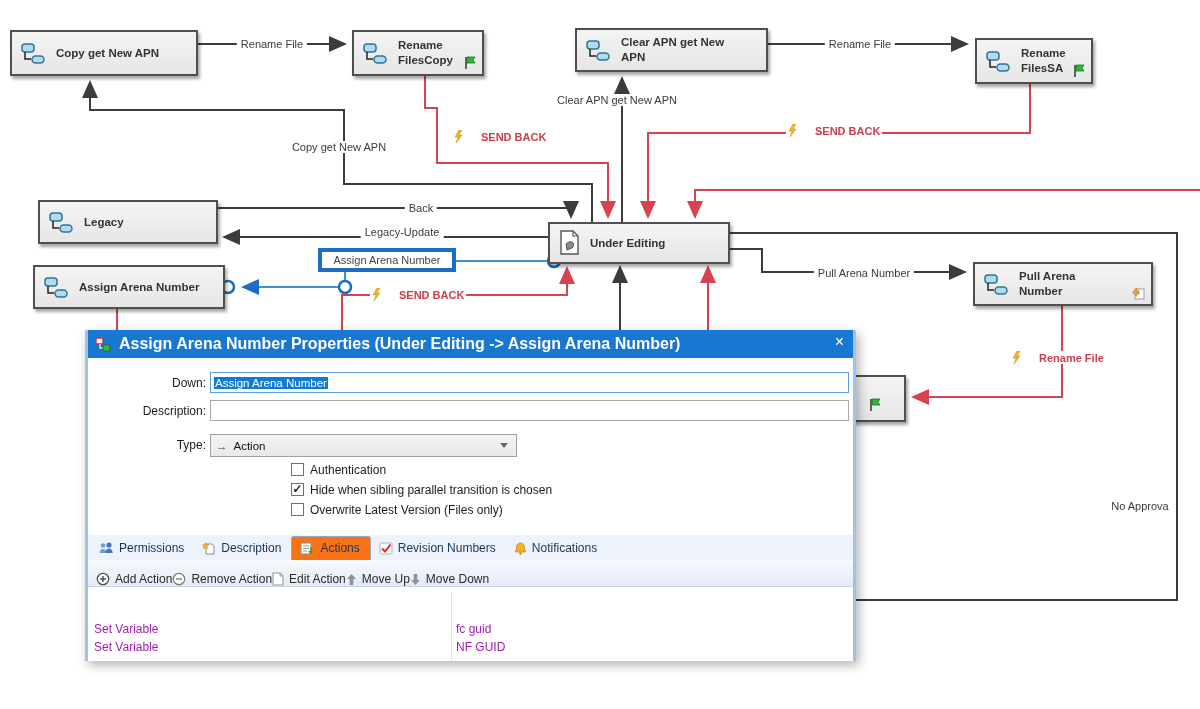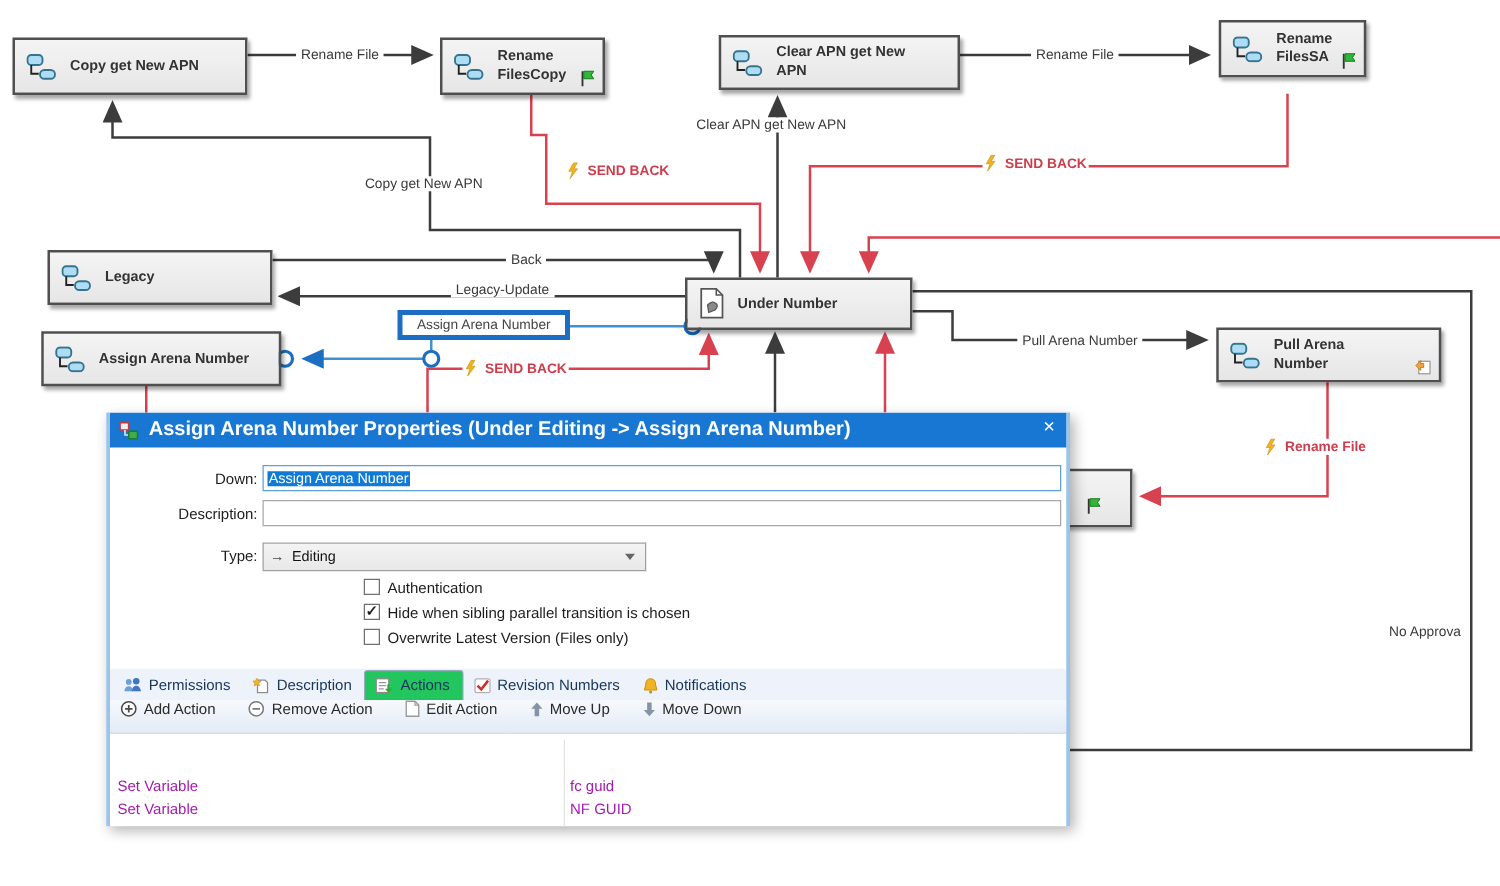--- a/index.html
+++ b/index.html
@@ -9,21 +9,21 @@
   
   .state{position:absolute;z-index:3;background:linear-gradient(#f4f4f4,#e6e6e6);
          border:2px solid #4f4f4f;box-shadow:2px 3px 3px rgba(0,0,0,.35);
          display:flex;align-items:center;gap:9px;padding:0 9px;box-sizing:border-box;}
   .st-label{font-size:11.5px;font-weight:600;color:#333;line-height:1.3;}
   .corner-ico{position:absolute;right:5px;bottom:4px;}
   
   .tlabel{position:absolute;z-index:2;background:#fff;font-size:11px;color:#3a3a3a;
           padding:0 4px;white-space:nowrap;transform:translate(-50%,-50%);}
   .rlabel{position:absolute;z-index:2;background:#fff;font-size:11px;font-weight:700;
-          color:#ce3d4c;display:flex;align-items:center;gap:7px;white-space:nowrap;padding:0 2px;}
+          color:#ce3d4c;display:flex;align-items:center;gap:18px;white-space:nowrap;padding:0 2px;}
   .sel-box{position:absolute;left:318px;top:248px;width:138px;height:24px;z-index:4;
            background:#fff;border:4px solid #1b6ec2;box-sizing:border-box;display:flex;
            align-items:center;justify-content:center;font-size:11px;color:#444;}
   
   .dialog{position:absolute;left:85px;top:330px;width:771px;height:331px;z-index:10;
           background:#fff;border-left:3px solid #9cc3e8;border-right:3px solid #9cc3e8;
           box-shadow:3px 4px 10px rgba(0,0,0,.3);box-sizing:border-box;overflow:hidden;font-size:12px;}
   .titlebar{position:absolute;left:-3px;top:0;width:771px;height:28px;background:#1877d3;
             display:flex;align-items:center;color:#fff;}
   .titlebar .ttl{font-size:16px;font-weight:700;margin-left:8px;}
@@ -40,25 +40,25 @@
   .combo .chev{position:absolute;right:8px;top:8px;width:0;height:0;border-left:4px solid transparent;
                border-right:4px solid transparent;border-top:5px solid #666;}
   .cbrow{position:absolute;left:203px;display:flex;align-items:flex-start;gap:6px;}
   .cbox{width:13px;height:13px;border:1px solid #707070;background:#fff;box-sizing:border-box;
         font-size:12px;line-height:11px;text-align:center;color:#222;font-weight:700;}
   .cblabel{color:#1c1c1c;}
   .tabs{position:absolute;left:0;top:205px;width:765px;height:25px;background:#eef2fa;
         display:flex;align-items:flex-end;padding-left:3px;box-sizing:border-box;}
   .tab{display:flex;align-items:center;gap:5px;padding:4px 10px 5px 8px;font-size:12px;
        color:#16365c;position:relative;}
-  .tab.sel{background:#22c55e;border:1px solid #98a8c0;border-bottom:none;border-radius:3px 3px 0 0;
+  .tab.sel{background:#f97316;border:1px solid #98a8c0;border-bottom:none;border-radius:3px 3px 0 0;
            margin-bottom:-1px;padding-bottom:6px;}
   .tbar{position:absolute;left:0;top:230px;width:765px;height:27px;
         background:linear-gradient(#f6f9fd,#e4ebf6);border-bottom:1px solid #c9d4e2;
-        display:flex;align-items:flex-start;gap:26px;padding-left:8px;box-sizing:border-box;}
+        display:flex;align-items:flex-end;padding-left:8px;box-sizing:border-box;}
   .titem{display:flex;align-items:center;gap:5px;font-size:12px;color:#2a2a2a;}
   .tblhead{position:absolute;left:0;top:268px;width:765px;height:20px;font-size:12px;color:#1c1c1c;}
   .trow{position:absolute;left:0;width:765px;height:17px;font-size:12px;color:#a21caf;}
   .c1{position:absolute;left:6px;}
   .c2{position:absolute;left:368px;}
   .colsep{position:absolute;left:363px;top:262px;width:1px;height:69px;background:#e3e3e3;}
 </style>
 </head>
 <body>
 
@@ -135,21 +135,21 @@
 
   <div class="state" style="left:575px;top:28px;width:193px;height:44px;">
     <svg width="26" height="21">
         <rect x="1" y="1" width="12" height="8" rx="3" fill="#aedcf5" stroke="#35748f" stroke-width="1.5"></rect>
         <path d="M4 9 V16 H10" stroke="#222" stroke-width="1.5" fill="none"></path>
         <rect x="11" y="13" width="12" height="7" rx="3.5" fill="#aedcf5" stroke="#35748f" stroke-width="1.5"></rect>
       </svg>
     <div class="st-label" style="width:120px;">Clear APN get New APN</div>
   </div>
 
-  <div class="state" style="left:975px;top:16px;width:118px;height:46px;">
+  <div class="state" style="left:975px;top:38px;width:118px;height:46px;">
     <svg width="26" height="21">
         <rect x="1" y="1" width="12" height="8" rx="3" fill="#aedcf5" stroke="#35748f" stroke-width="1.5"></rect>
         <path d="M4 9 V16 H10" stroke="#222" stroke-width="1.5" fill="none"></path>
         <rect x="11" y="13" width="12" height="7" rx="3.5" fill="#aedcf5" stroke="#35748f" stroke-width="1.5"></rect>
       </svg>
     <div class="st-label" style="width:58px;">Rename FilesSA</div>
     <svg class="corner-ico" width="13" height="14">
         <path d="M2 1 V13" stroke="#333" stroke-width="1.5"></path>
         <path d="M3 1 H11 L9 4 L11 7 H3 z" fill="#2eb835" stroke="#1a7a22" stroke-width="0.8"></path>
       </svg>
@@ -163,21 +163,21 @@
       </svg>
     <div class="st-label">Legacy</div>
   </div>
 
   <div class="state" style="left:548px;top:222px;width:182px;height:42px;">
     <svg width="22" height="26">
         <path d="M2 1 H14 L19 6 V24 H2 z" fill="#fff" stroke="#555" stroke-width="1.4"></path>
         <path d="M14 1 V6 H19" fill="none" stroke="#555" stroke-width="1.2"></path>
         <path d="M7 14 q4 -4 7 -1 q2 2 -1 5 l-5 2 z" fill="#8a8a8a" stroke="#555" stroke-width="1"></path>
       </svg>
-    <div class="st-label">Under Number</div>
+    <div class="st-label">Under Editing</div>
   </div>
 
   <div class="state" style="left:33px;top:265px;width:192px;height:44px;">
     <svg width="26" height="21">
         <rect x="1" y="1" width="12" height="8" rx="3" fill="#aedcf5" stroke="#35748f" stroke-width="1.5"></rect>
         <path d="M4 9 V16 H10" stroke="#222" stroke-width="1.5" fill="none"></path>
         <rect x="11" y="13" width="12" height="7" rx="3.5" fill="#aedcf5" stroke="#35748f" stroke-width="1.5"></rect>
       </svg>
     <div class="st-label">Assign Arena Number</div>
   </div>
@@ -255,21 +255,21 @@
     <div class="inp focus" style="top:42px;">
       <span class="selected-text">Assign Arena Number</span>
     </div>
 
     <div class="frm-label" style="top:74px;">Description:</div>
     <div class="inp" style="top:70px;"></div>
 
     <div class="frm-label" style="top:108px;">Type:</div>
     <div class="combo" style="top:104px;">
       <span class="arr">→</span>
-      <span>Editing</span>
+      <span>Action</span>
       <span class="chev"></span>
     </div>
 
     <div class="cbrow" style="top:133px;">
       <span class="cbox"></span>
       <span class="cblabel">Authentication</span>
     </div>
     <div class="cbrow" style="top:153px;">
       <span class="cbox">✓</span>
       <span class="cblabel">Hide when sibling parallel transition is chosen</span>

